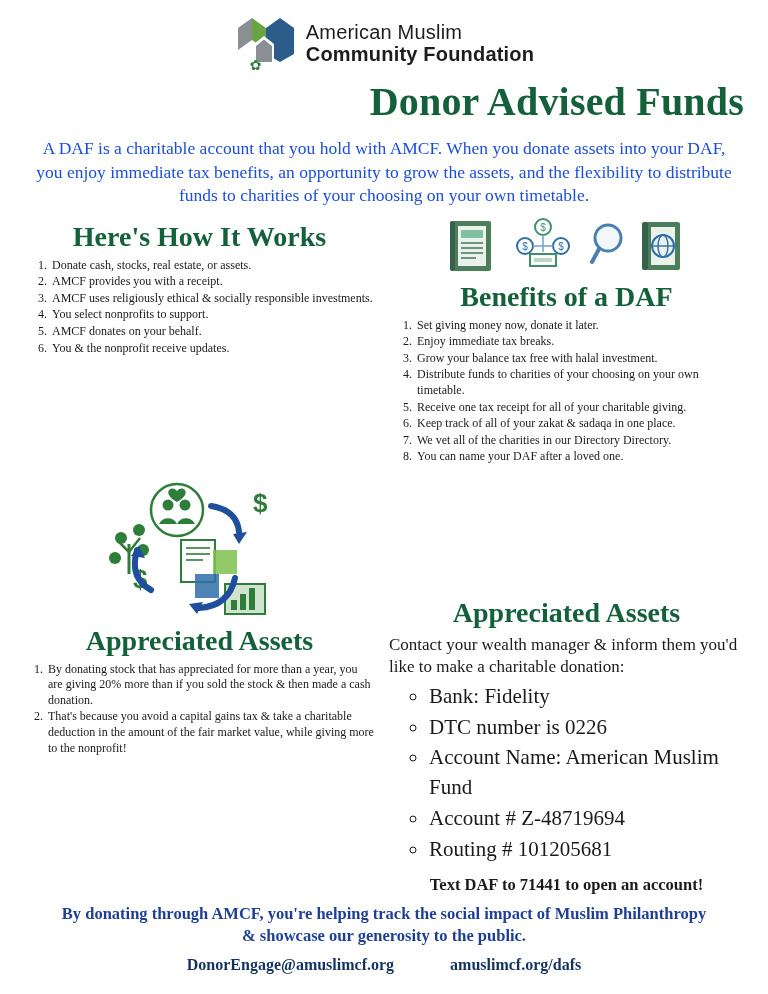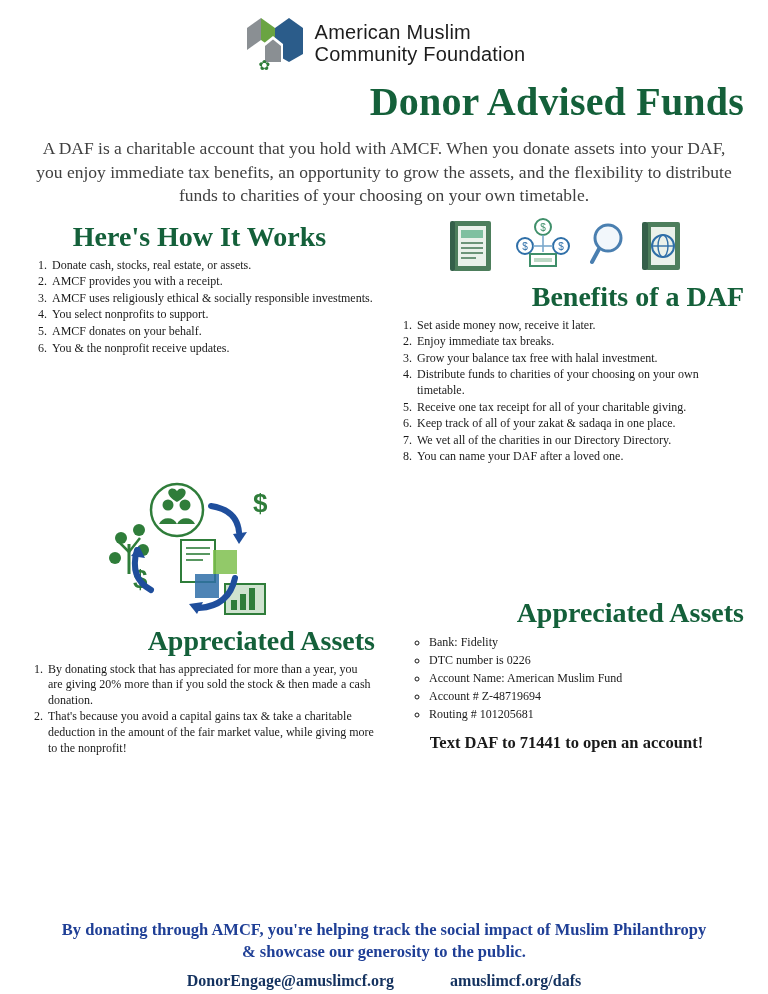--- a/index.html
+++ b/index.html
@@ -38,21 +38,21 @@
   }
   .logo-text {
     line-height: 1.12;
   }
   .logo-line {
     font-family: "Liberation Sans", sans-serif;
     font-size: 20px;
     color: #1d1d1d;
     letter-spacing: .2px;
   }
-  .logo-line.l2 { font-weight: normal; text-align: center; }
+  .logo-line.l2 { font-weight: bold; text-align: center; }
   .leaf {
     position: absolute;
     left: 16px;
     bottom: -2px;
     font-size: 14px;
     color: #2f7d3a;
   }
 
   
   h1.main-title {
@@ -61,49 +61,49 @@
     font-size: 40px;
     font-weight: bold;
     margin: 6px 0 6px 0;
     letter-spacing: .2px;
   }
   .intro {
     text-align: center;
     font-size: 17.5px;
     line-height: 1.35;
     margin: 12px 8px 10px 8px;
-    color: #404040;
+    color: #1d4ed8;
   }
 
   
   .sec-title {
     color: #14603a;
     font-weight: bold;
     font-size: 28px;
-    text-align: right;
+    text-align: center;
     line-height: 1.06;
     margin: 4px 0 6px 0;
   }
   .sec-title.left { text-align: center; }
 
   
   ol.nums {
     margin: 0;
     padding-left: 26px;
     font-size: 12px;
     line-height: 1.3;
   }
   ol.nums > li {
     margin-bottom: 1px;
     padding-left: 2px;
   }
   ul.circles {
     margin: 4px 0 0 0;
     padding-left: 40px;
-    font-size: 12px;
+    font-size: 21px;
     line-height: 1.42;
     list-style: circle;
   }
   ul.circles > li { margin-bottom: 1px; }
 
   
   .cols {
     display: flex;
     gap: 14px;
     margin-top: 8px;
@@ -139,21 +139,21 @@
     font-weight: bold;
     font-size: 16.5px;
     margin-top: 10px;
   }
 
   
   .footer {
     position: absolute;
     left: 0;
     right: 0;
-    bottom: 4px;
+    bottom: 20px;
     text-align: center;
   }
   .footer-line {
     color: #1f3f96;
     font-weight: bold;
     font-size: 16.5px;
     line-height: 1.3;
   }
   .footer-contacts {
     margin-top: 10px;
@@ -255,21 +255,21 @@
             <ellipse cx="21" cy="28" rx="5" ry="11" fill="none" stroke="#2f6fa8" stroke-width="1.4"></ellipse>
             <line x1="10" y1="28" x2="32" y2="28" stroke="#2f6fa8" stroke-width="1.4"></line>
             <rect x="0" y="4" width="6" height="48" rx="2" fill="#35604a"></rect>
           </svg>
         </span>
 
       </div>
 
       <div class="sec-title">Benefits of a DAF</div>
       <ol class="nums">
-        <li>Set aside money now, receive it later.</li>
+        <li>Set giving money now, donate it later.</li>
         <li>Enjoy immediate tax breaks.</li>
         <li>Grow your balance tax free with halal investment.</li>
         <li>Distribute funds to charities of your choosing on your own timetable.</li>
         <li>Receive one tax receipt for all of your charitable giving.</li>
         <li>Keep track of all of your zakat &amp; sadaqa in one place.</li>
         <li>We vet all of the charities in our Directory Directory.</li>
         <li>You can name your DAF after a loved one.</li>
       </ol>
     </div>
   </div>
@@ -329,20 +329,21 @@
       <div class="sec-title" style="margin-top:-6px;">Appreciated Assets</div>
       <ol class="nums" style="padding-left:22px;">
         <li>By donating stock that has appreciated for more than a year, you are giving 20% more than if you sold the stock &amp; then made a cash donation.</li>
         <li>That's because you avoid a capital gains tax &amp; take a charitable deduction in the amount of the fair market value, while giving more to the nonprofit!</li>
 
       </ol>
     </div>
 
     <div class="col-r" style="padding-top:136px;">
       <div class="sec-title" style="margin-top:-6px;">Appreciated Assets</div>
+      <p class="contact-line">Contact your wealth manager &amp; inform them you'd like to make a charitable donation:</p>
       <ul class="circles">
         <li>Bank: Fidelity</li>
         <li>DTC number is 0226</li>
         <li>Account Name: American Muslim Fund</li>
         <li>Account # Z-48719694</li>
         <li>Routing # 101205681</li>
       </ul>
       <div class="text-daf">Text DAF to 71441 to open an account!</div>
     </div>
   </div>

